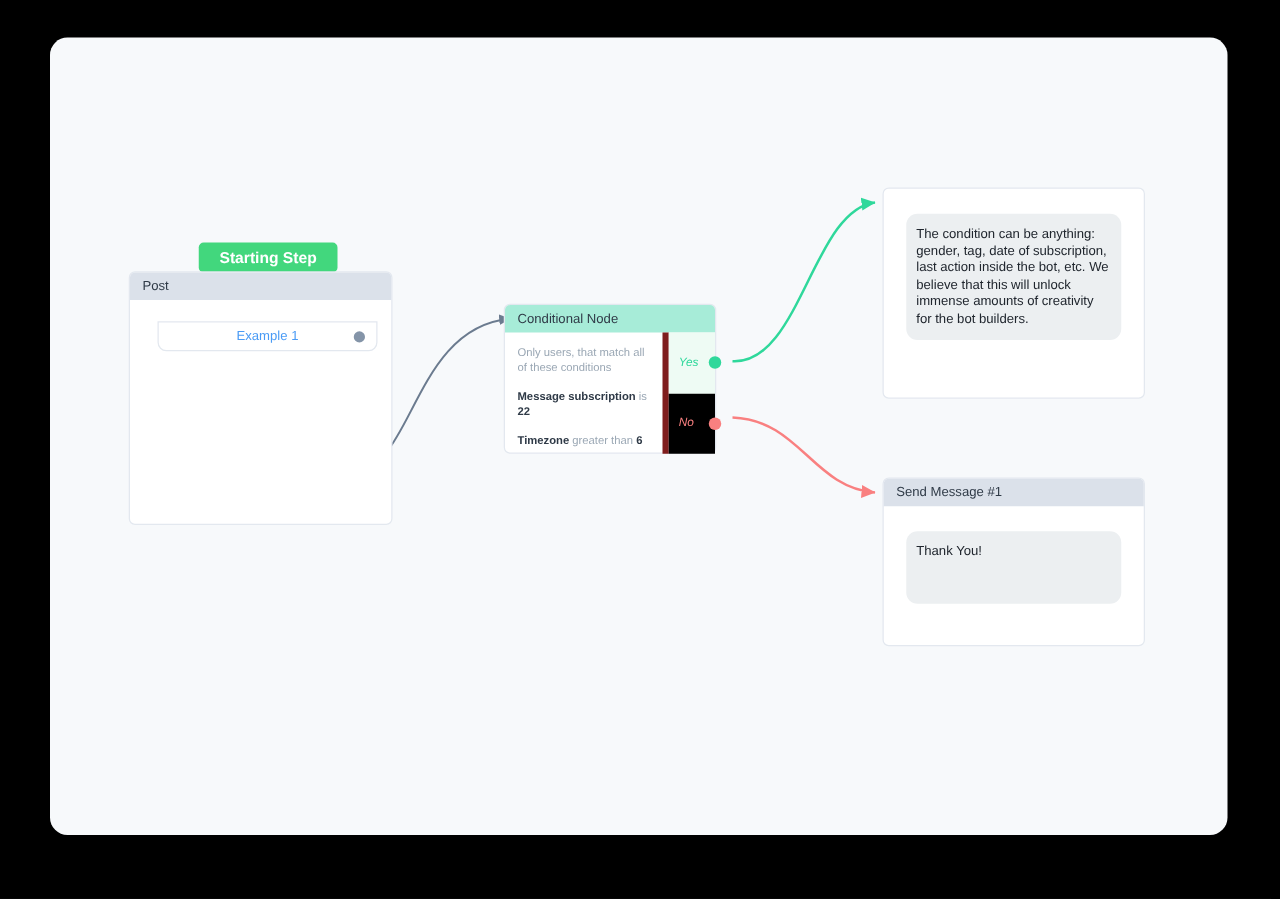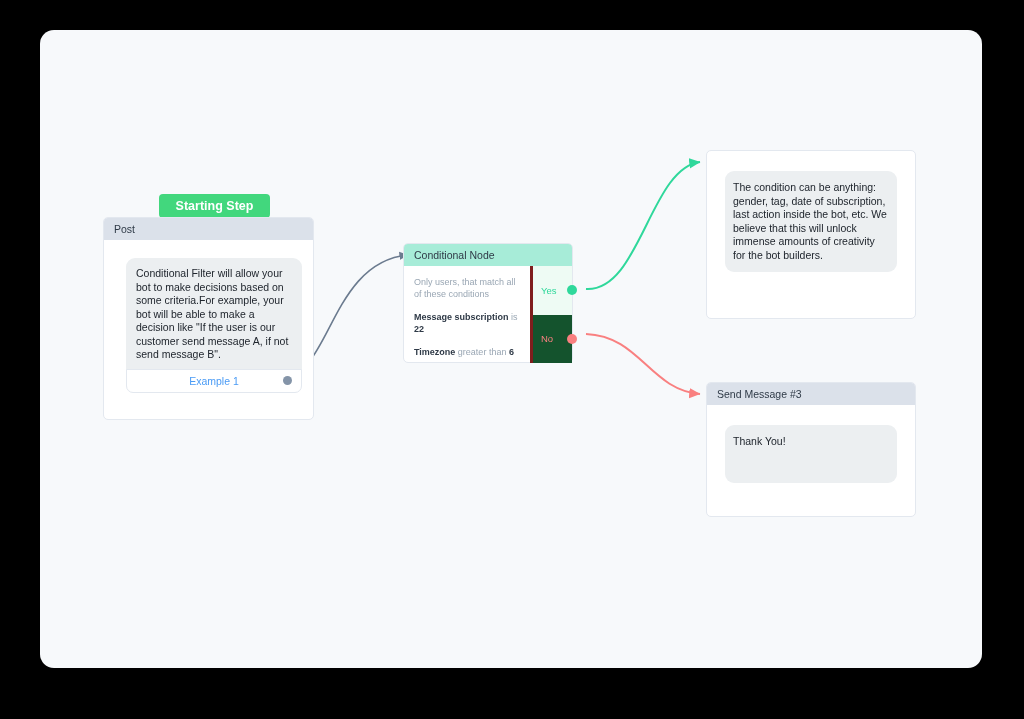--- a/index.html
+++ b/index.html
@@ -150,34 +150,35 @@
     margin-bottom: 11px;
     color: #20262e;
   }
   .cond-muted { color: #9aa7b4; }
   .cond-field { font-weight: bold; color: #2f3a47; }
   .cond-op { color: #9aa7b4; }
   .cond-val { font-weight: bold; color: #2f3a47; }
 
   #cond-ports {
     width: 42px;
-    border-left: 3px solid #7f1d1d;
-    box-sizing: border-box;
+    border-left: 5px solid #7f1d1d;
+    box-sizing: border-box;
+    font-style: italic;
   }
   .port-cell {
     position: relative;
     height: 48.5px;
     font-size: 9.5px;
     display: flex;
     align-items: center;
     padding-left: 8px;
     box-sizing: border-box;
   }
   #port-yes { background: #eefbf4; color: #2fd89b; }
-  #port-no  { background: #14532d; color: #f98080; }
+  #port-no  { background: #000000; color: #f98080; }
   .port-dot {
     position: absolute;
     right: -5px;
     top: 50%;
     margin-top: -5px;
     width: 10px;
     height: 10px;
     border-radius: 50%;
   }
   .dot-green { background: #2fd89b; }
@@ -232,21 +233,20 @@
     <path d="M 586,289 C 640,292 650,168 700,162" fill="none" stroke="#2fd89b" stroke-width="2" marker-end="url(#arrow-green)"></path>
 
     <path d="M 586,334 C 640,336 650,390 700,394" fill="none" stroke="#f98080" stroke-width="2" marker-end="url(#arrow-red)"></path>
   </svg>
 
   <div id="starting-step">Starting Step</div>
 
   <div id="node-post" class="node">
     <div class="node-header header-gray">Post</div>
     <div id="post-bubble-wrap">
-      <div id="post-bubble" class="bubble">Conditional Filter will allow your bot to make decisions based on some criteria.For example, your bot will be able to make a decision like "If the user is our customer send message A, if not send message B".</div>
       <div id="example-row">
         <span>Example 1</span>
         <span id="example-port"></span>
       </div>
     </div>
   </div>
 
   <div id="node-conditional" class="node">
     <div id="cond-header" class="node-header header-mint">Conditional Node</div>
     <div id="cond-split">
@@ -276,19 +276,19 @@
     </div>
   </div>
 
   <div id="node-send-1" class="node">
     <div class="send-bubble-wrap">
       <div class="send-bubble">The condition can be anything: gender, tag, date of subscription, last action inside the bot, etc. We believe that this will unlock immense amounts of creativity for the bot builders.</div>
     </div>
   </div>
 
   <div id="node-send-2" class="node">
-    <div class="node-header header-gray">Send Message #3</div>
+    <div class="node-header header-gray">Send Message #1</div>
     <div class="send-bubble-wrap">
       <div id="send-2-bubble" class="send-bubble">Thank You!</div>
     </div>
   </div>
 
 </div>
 
 </body></html>

